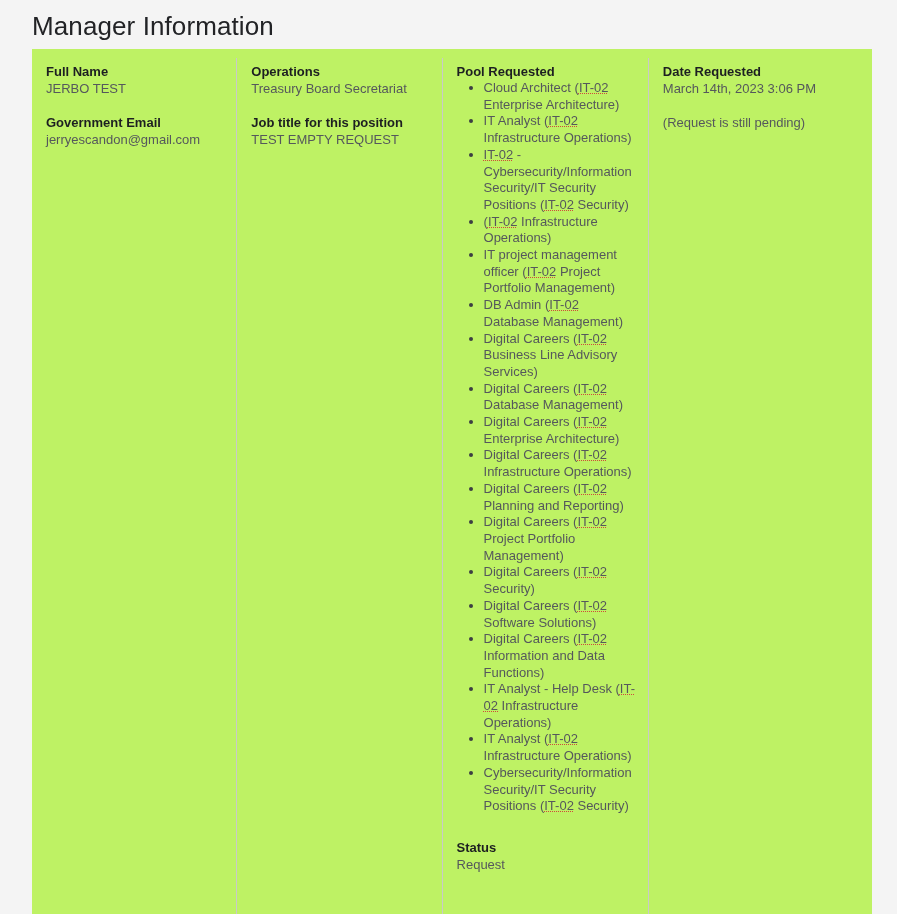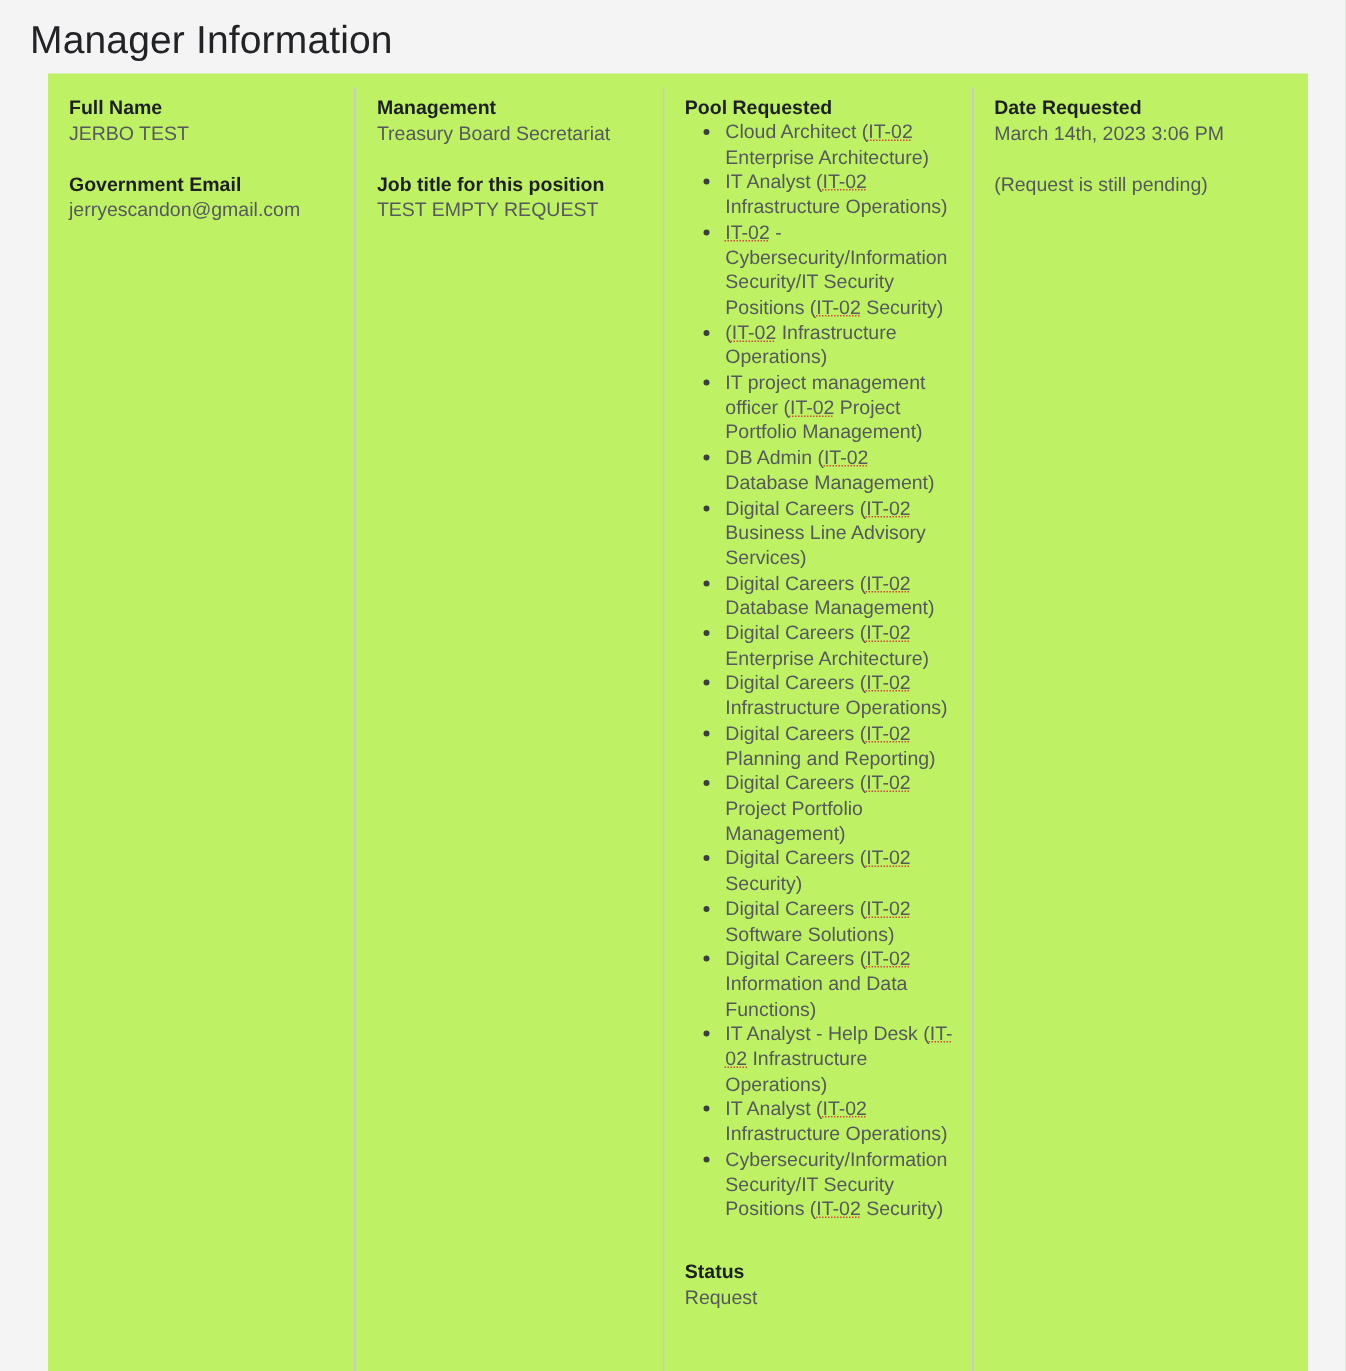--- a/index.html
+++ b/index.html
@@ -9,21 +9,21 @@
   body {
     width: 897px;
     height: 914px;
     background: #f4f4f4;
     font-family: "Liberation Sans", sans-serif;
     overflow: hidden;
   }
 
   #page-title {
     position: absolute;
-    left: 20px;
+    left: 32px;
     top: 10px;
     font-size: 26px;
     font-weight: 300;
     color: #222326;
     letter-spacing: 0.1px;
     line-height: 32px;
     white-space: nowrap;
   }
 
   #info-panel {
@@ -123,21 +123,21 @@
     <div class="field-block">
       <div class="field-label">Government Email</div>
       <div class="field-value">jerryescandon@gmail.com</div>
     </div>
   </div>
 
   <div class="col-divider"></div>
 
   <div class="panel-column col-2">
     <div class="field-block">
-      <div class="field-label">Management</div>
+      <div class="field-label">Operations</div>
       <div class="field-value">Treasury Board Secretariat</div>
     </div>
     <div class="field-block">
       <div class="field-label">Job title for this position</div>
       <div class="field-value">TEST EMPTY REQUEST</div>
     </div>
   </div>
 
   <div class="col-divider"></div>
 

